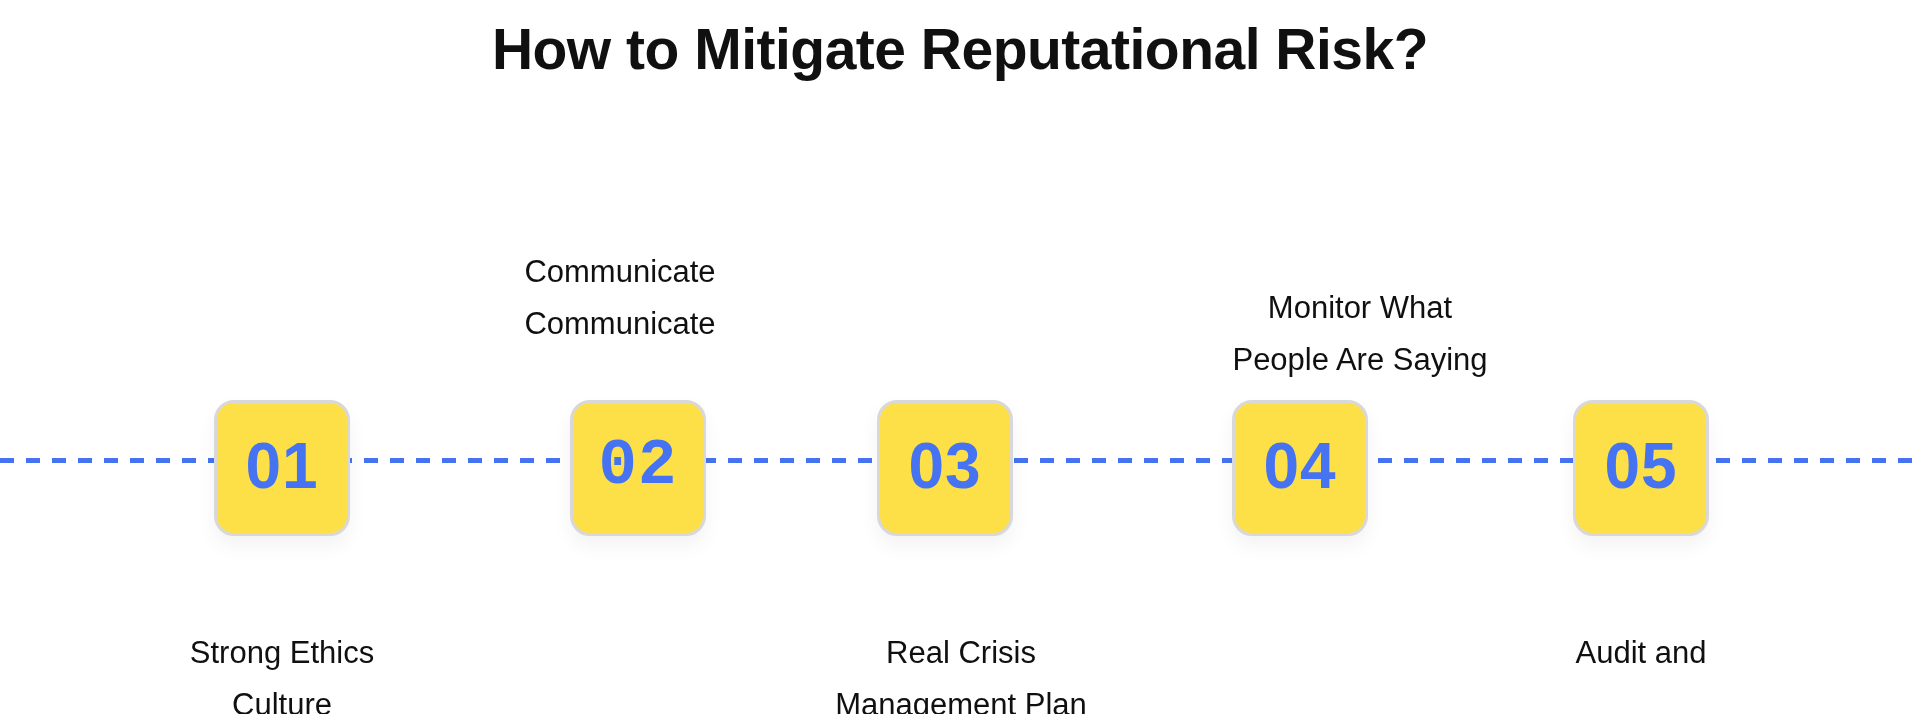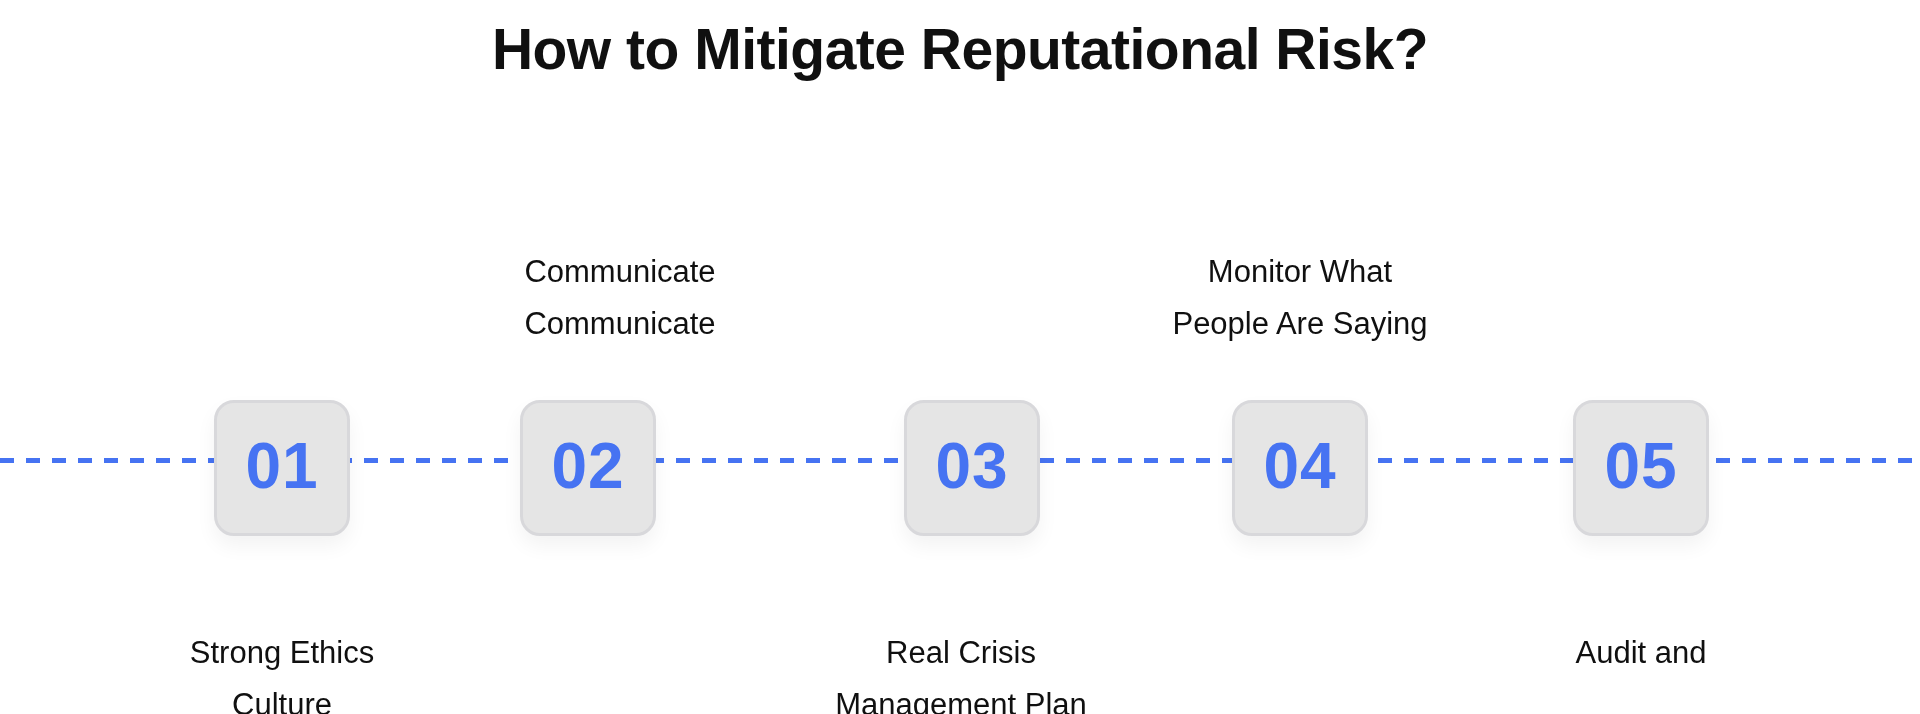--- a/index.html
+++ b/index.html
@@ -37,21 +37,21 @@
     height:5px;
     background:repeating-linear-gradient(90deg,
       var(--accent) 0px, var(--accent) 14px,
       transparent 14px, transparent 26px);
   }
   .step-box{
     position:absolute;
     top:400px;
     width:136px;
     height:136px;
-    background:#e5e5e5;
+    background:#fde047;
     border:3px solid var(--box-border);
     border-radius:20px;
     box-shadow:0 10px 20px rgba(0,0,0,0.05);
     display:flex;
     align-items:center;
     justify-content:center;
     z-index:2;
   }
   .step-number{
     font-size:64px;
@@ -67,23 +67,23 @@
     font-size:31px;
     font-weight:500;
     line-height:52px;
     color:var(--text);
     z-index:1;
   }
   .label-above{top:246px;}
   .label-below{top:584px;margin-top:43px;}
   
   .box-1{left:214px;}  .lbl-1{left:42px;}
-  .box-2{left:520px;}  .lbl-2{left:380px;}
-  .box-3{left:904px;}  .lbl-3{left:721px;}
-  .box-4{left:1232px;} .lbl-4{left:1060px;}
+  .box-2{left:570px;font-family:Liberation Mono, monospace;}  .lbl-2{left:380px;}
+  .box-3{left:877px;}  .lbl-3{left:721px;}
+  .box-4{left:1232px;} .lbl-4{left:1120px;margin-top:36px;}
   .box-5{left:1573px;} .lbl-5{left:1401px;}
 </style>
 </head>
 <body>
 
 <div class="stage">
 
   <h1 class="title">How to Mitigate Reputational Risk?</h1>
 
   <div class="timeline"></div>

